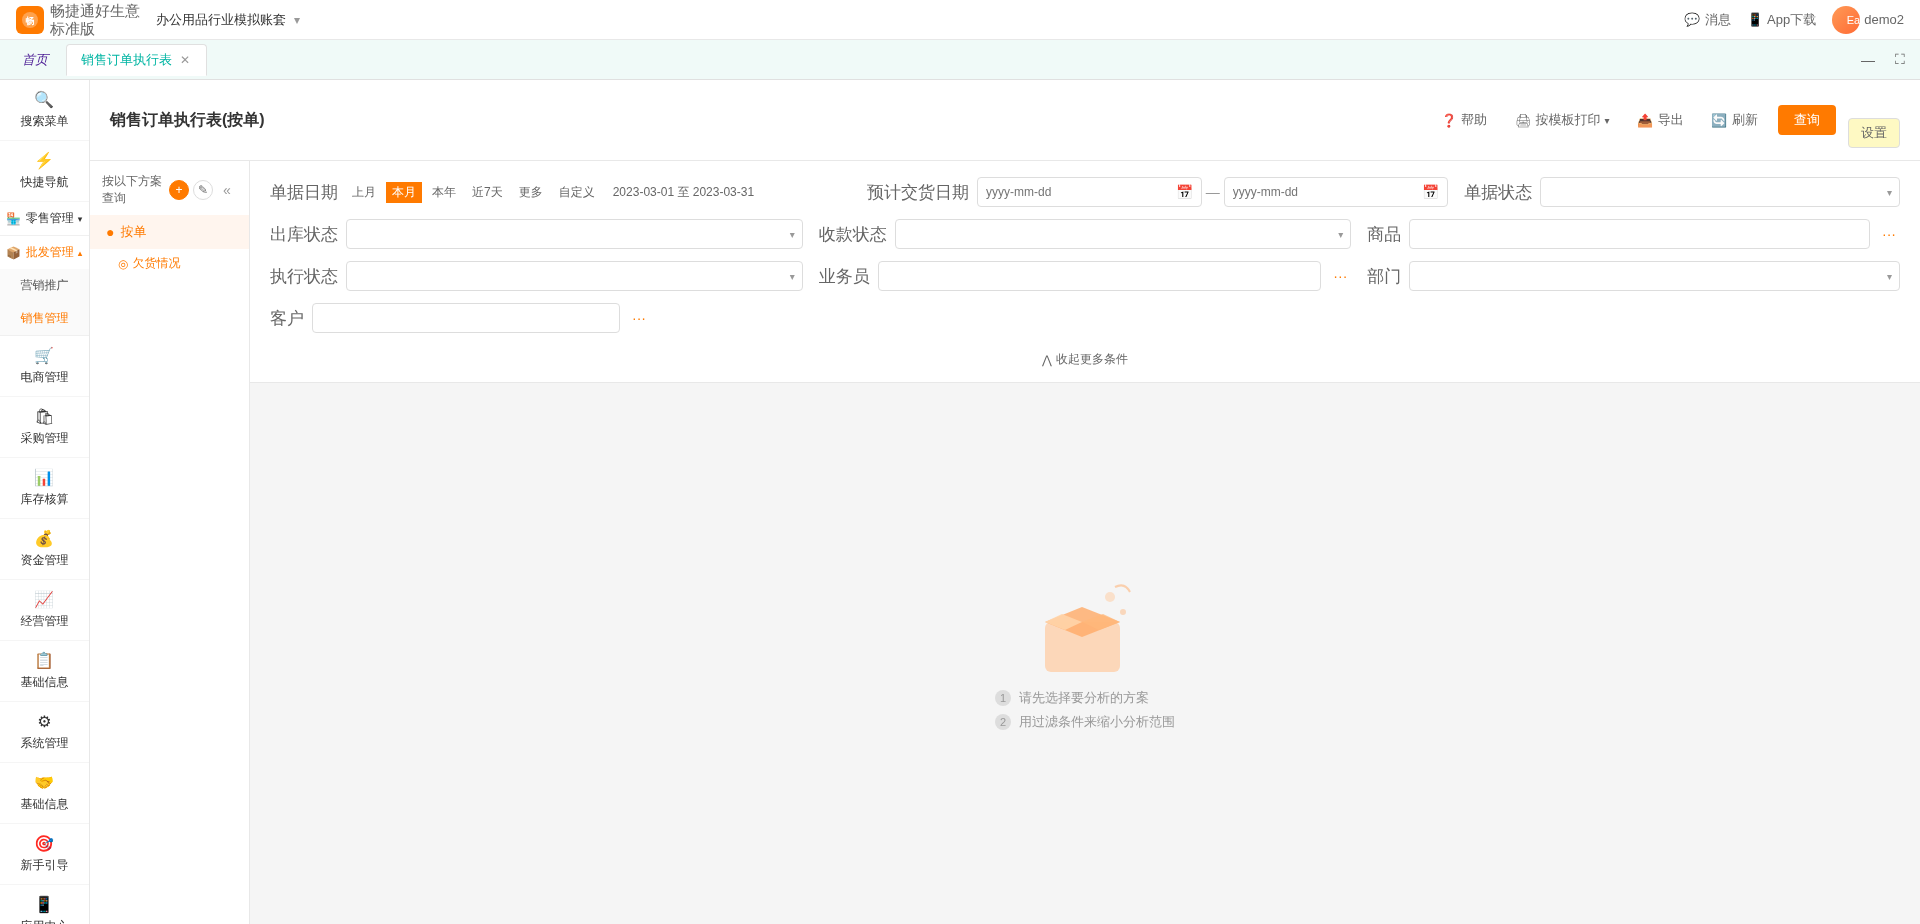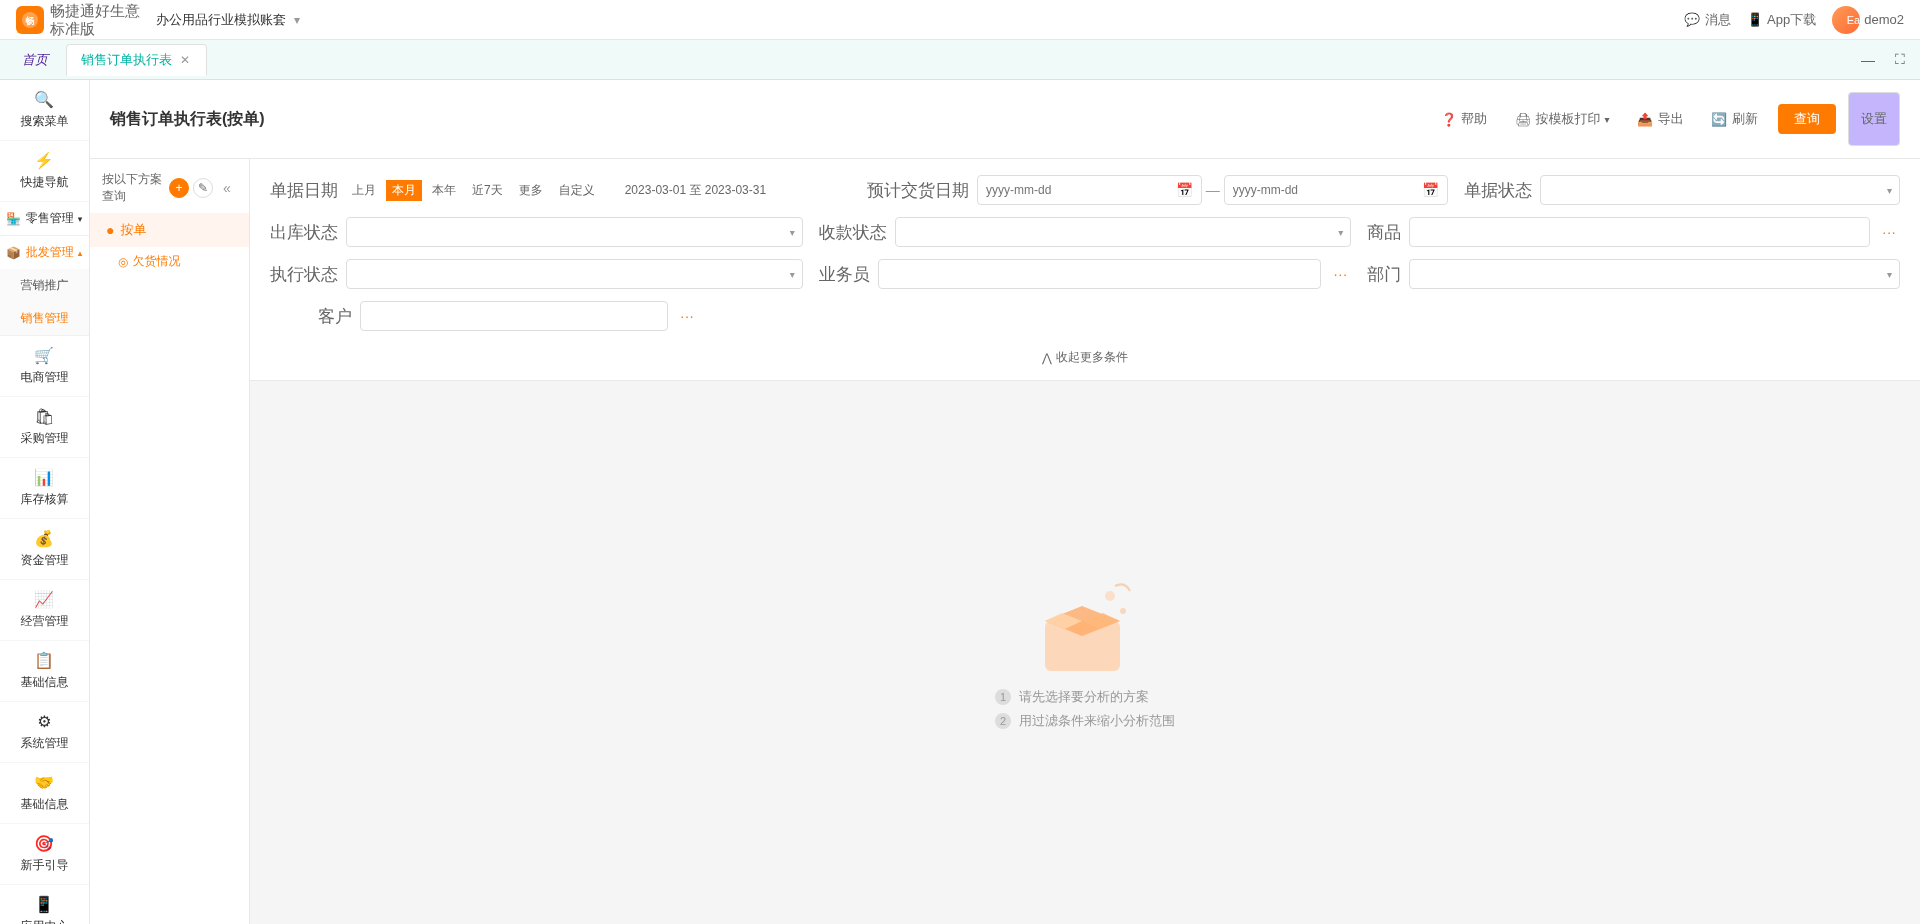--- a/index.html
+++ b/index.html
@@ -240,27 +240,28 @@
       background: #ff7a00;
       color: white;
       border: none;
       border-radius: 4px;
       padding: 6px 16px;
       font-size: 13px;
       cursor: pointer;
       font-weight: 500;
     }
     .btn-settings {
-      background: #c4b5fd;
+      background: #fef9c3;
       color: #666;
       border: 1px solid #ddd;
       border-radius: 4px;
-      padding: 17px 12px;
+      padding: 5px 12px;
       font-size: 13px;
       cursor: pointer;
+      margin-top: 26px;
     }
 
     
     .body-layout {
       display: flex;
       flex: 1;
       overflow: hidden;
     }
     .left-panel {
       width: 160px;
@@ -428,21 +429,21 @@
       pointer-events: none;
     }
     .date-separator {
       color: #999;
       font-size: 14px;
     }
     .quick-date-btns {
       display: flex;
       align-items: center;
       gap: 4px;
-      margin-right: 16px;
+      margin-right: 4px;
     }
     .quick-date-btn {
       padding: 2px 6px;
       border-radius: 3px;
       font-size: 12px;
       color: #666;
       cursor: pointer;
       background: none;
       border: none;
     }
@@ -796,21 +797,21 @@
               <div class="select-wrapper">
                 <select>
                   <option value=""></option>
                 </select>
                 <span class="select-arrow">▾</span>
               </div>
             </div>
           </div>
 
           <div class="filter-row">
-            <div class="filter-group" style="max-width:380px;margin-left:48px;">
+            <div class="filter-group" style="max-width:380px;">
               <span class="filter-label">客户</span>
               <input class="filter-input" style="flex: 1 1 0%;" type="text">
               <span class="dots-btn">···</span>
             </div>
           </div>
 
           <div class="collapse-filter-btn">
             <span>⋀</span>
             <span>收起更多条件</span>
           </div>

